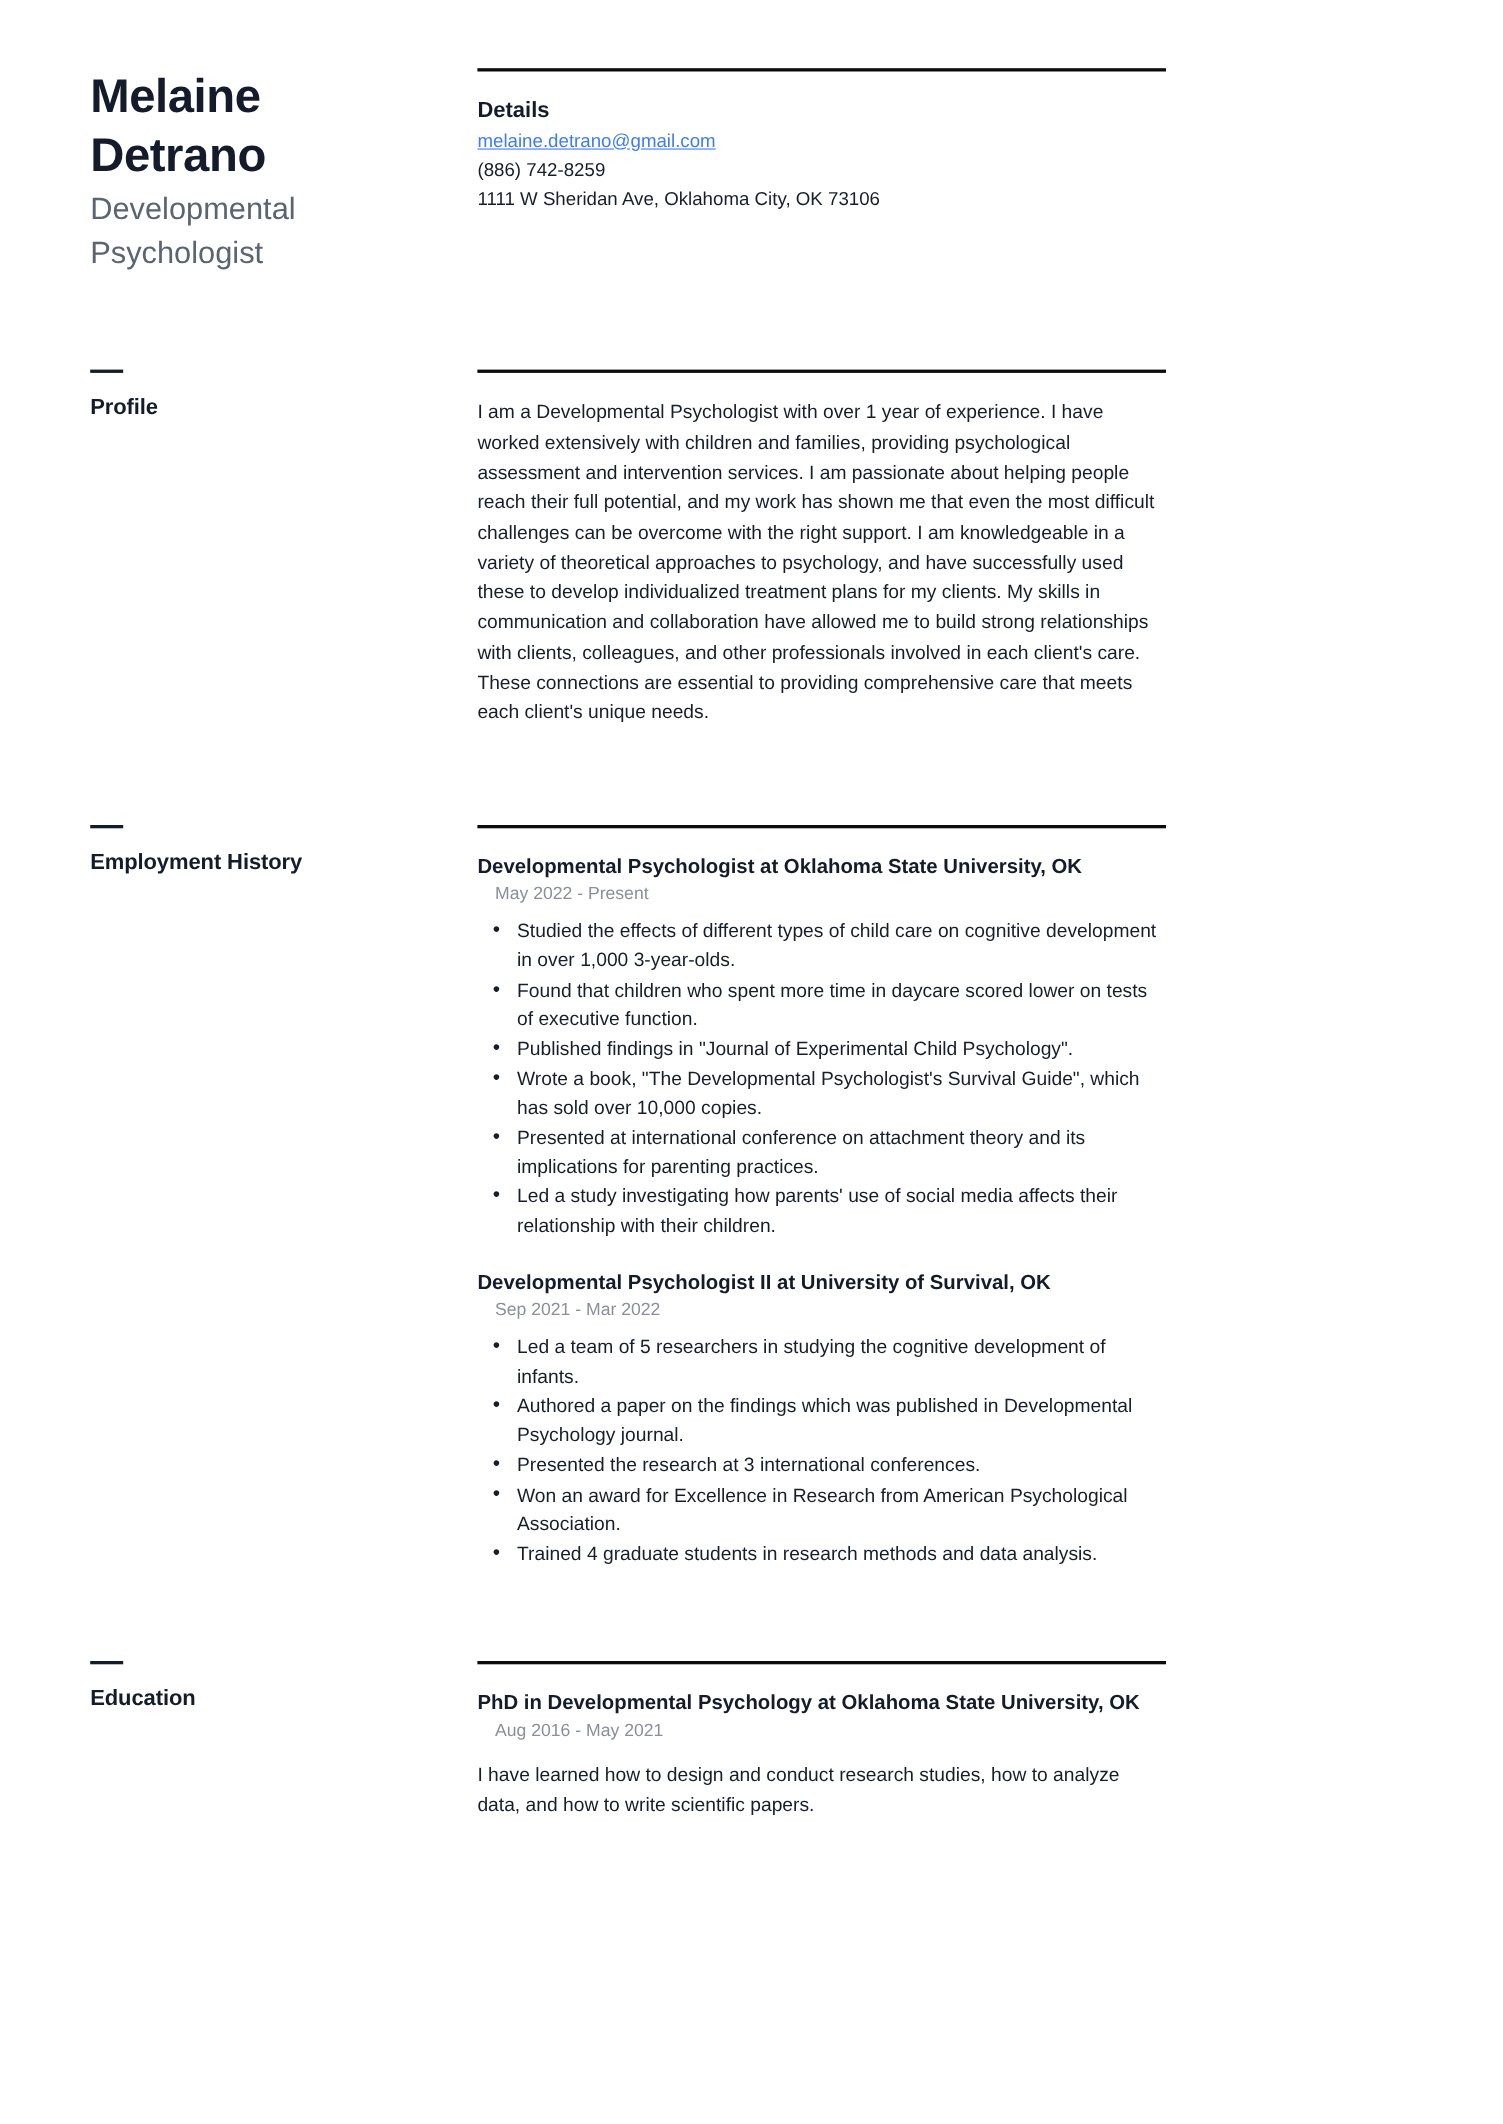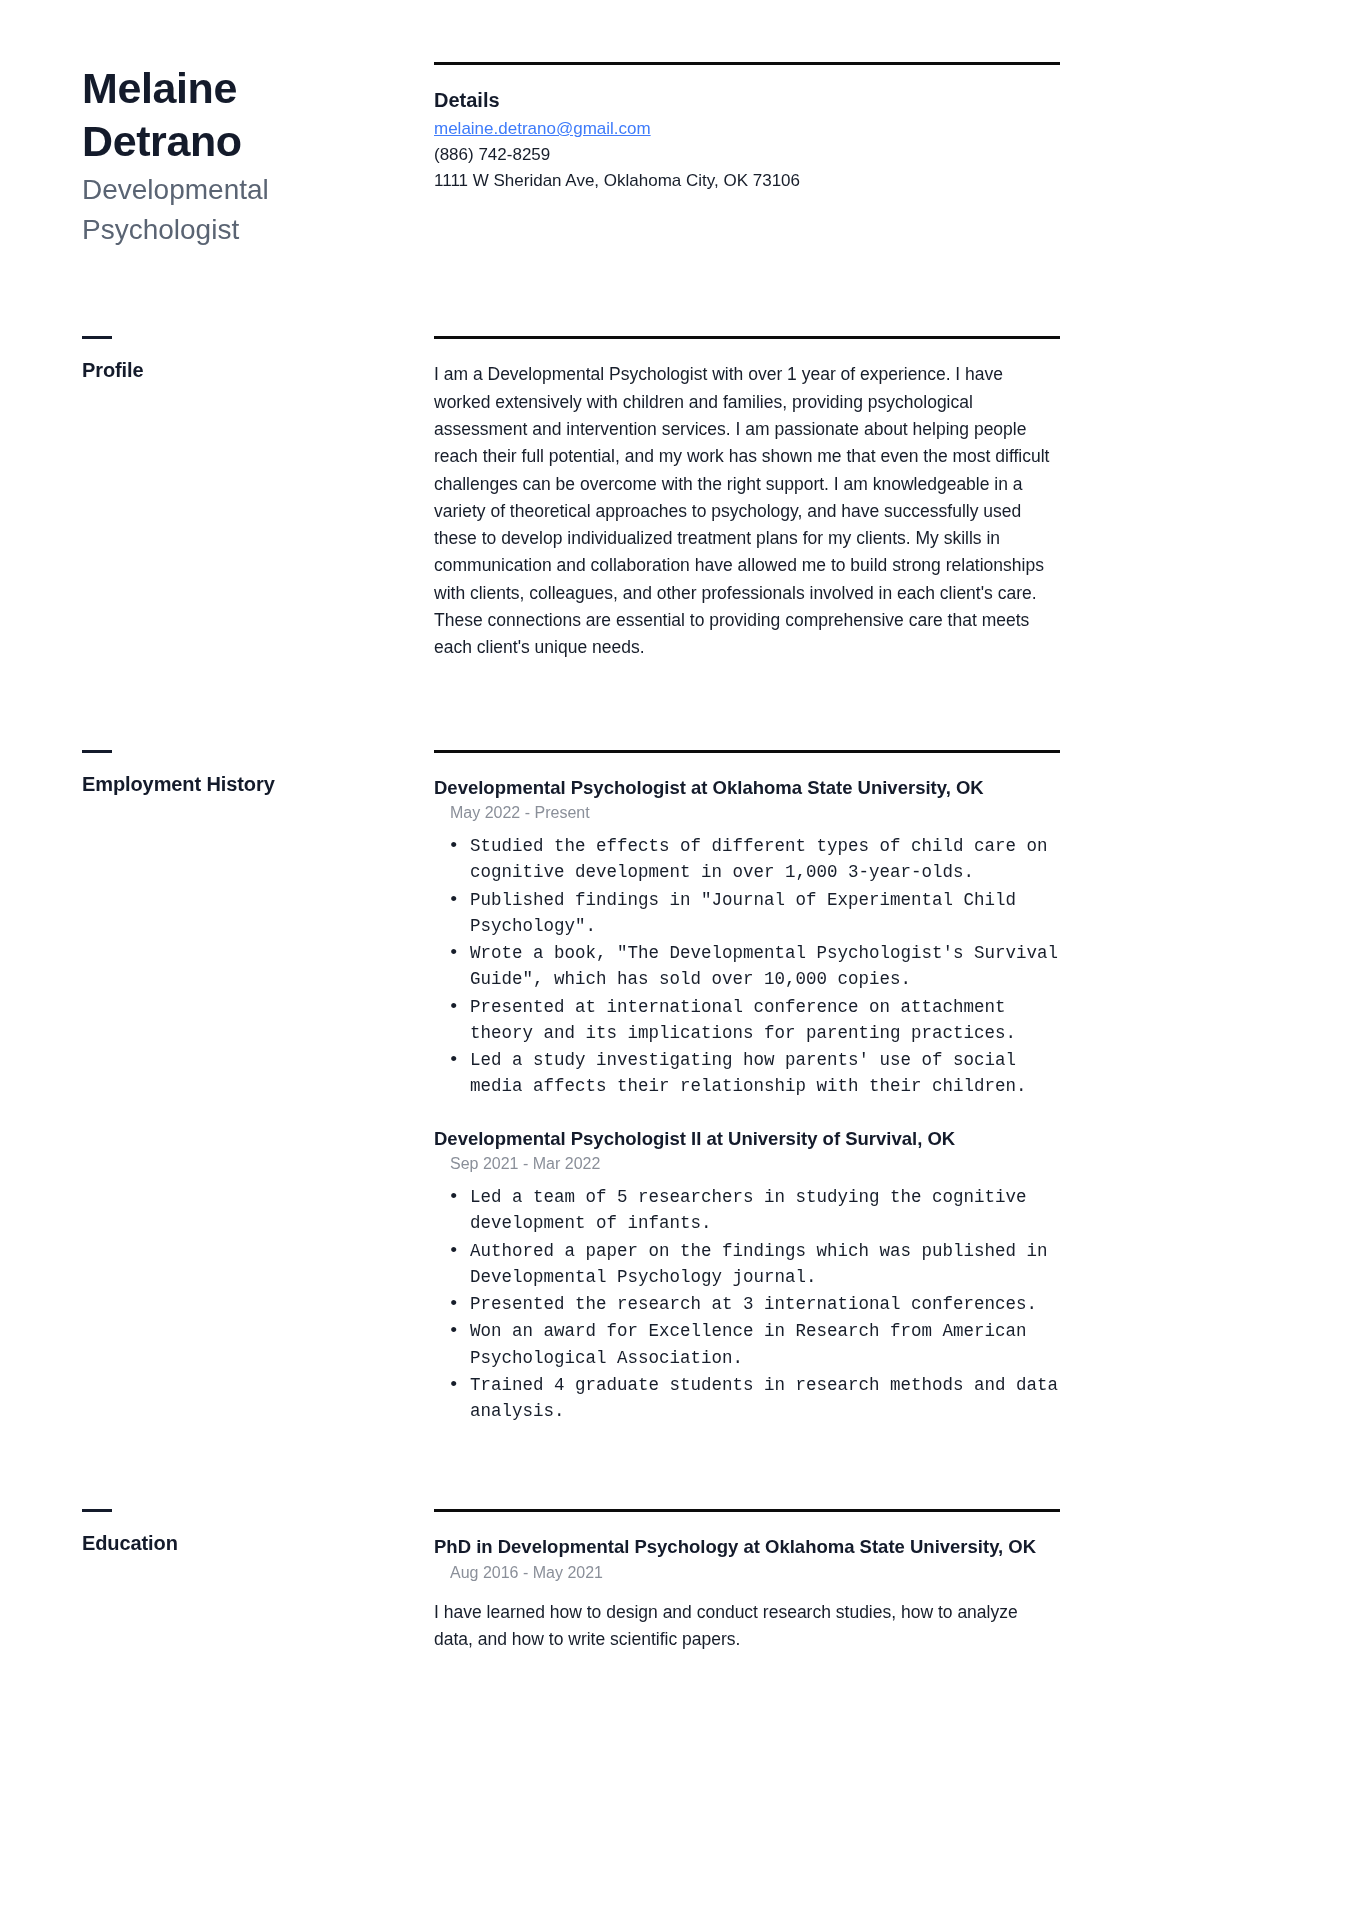--- a/index.html
+++ b/index.html
@@ -120,21 +120,20 @@
   .entry-date {
     font-size: 16px;
     color: #8a8f99;
     line-height: 1.5;
     margin: 1px 0 0 16px;
   }
   ul.bullets {
     margin: 8px 0 0 0;
     padding-left: 34px;
     list-style: none;
-    font-family: Liberation Mono, monospace;
   }
   ul.bullets li {
     position: relative;
     font-size: 17.5px;
     line-height: 1.5;
     color: #171e2b;
     margin-bottom: 1px;
     padding-left: 2px;
   }
   ul.bullets li::before {
@@ -217,20 +216,21 @@
     </div>
     <div class="col-right block">
       <div class="rule"></div>
       <div class="block-body">
 
         <div class="entry">
           <div class="entry-title">Developmental Psychologist at Oklahoma State University, OK</div>
           <div class="entry-date">May 2022 - Present</div>
           <ul class="bullets">
             <li>Studied the effects of different types of child care on cognitive development in over 1,000 3-year-olds.</li>
+            <li>Found that children who spent more time in daycare scored lower on tests of executive function.</li>
             <li>Published findings in "Journal of Experimental Child Psychology".</li>
             <li>Wrote a book, "The Developmental Psychologist's Survival Guide", which has sold over 10,000 copies.</li>
             <li>Presented at international conference on attachment theory and its implications for parenting practices.</li>
             <li>Led a study investigating how parents' use of social media affects their relationship with their children.</li>
           </ul>
         </div>
 
         <div class="entry">
           <div class="entry-title">Developmental Psychologist II at University of Survival, OK</div>
           <div class="entry-date">Sep 2021 - Mar 2022</div>

